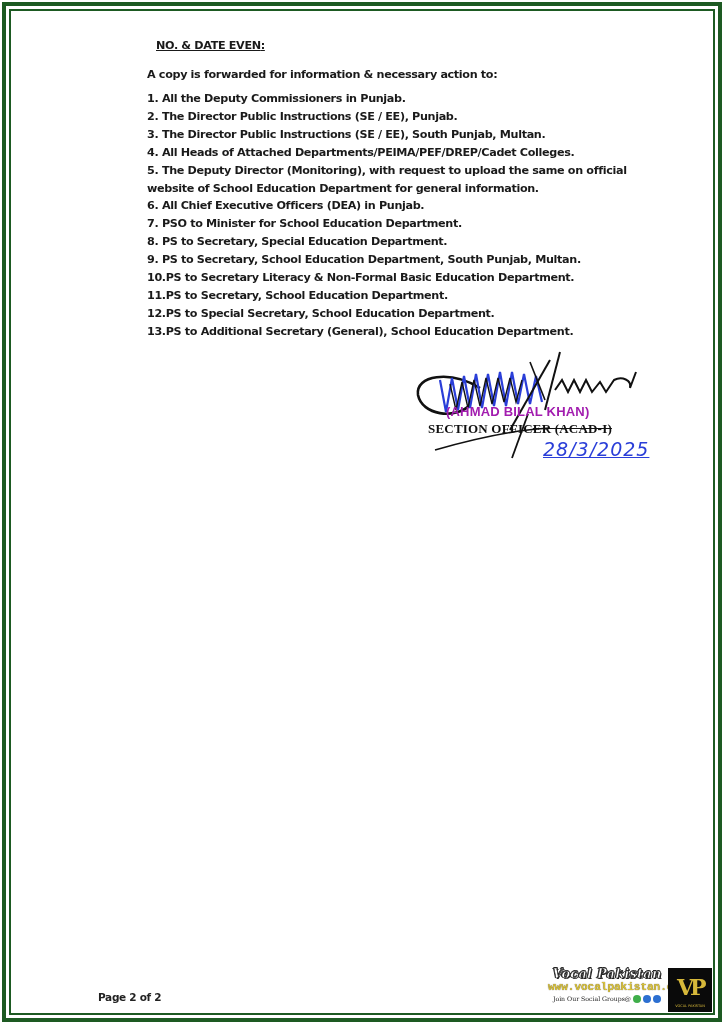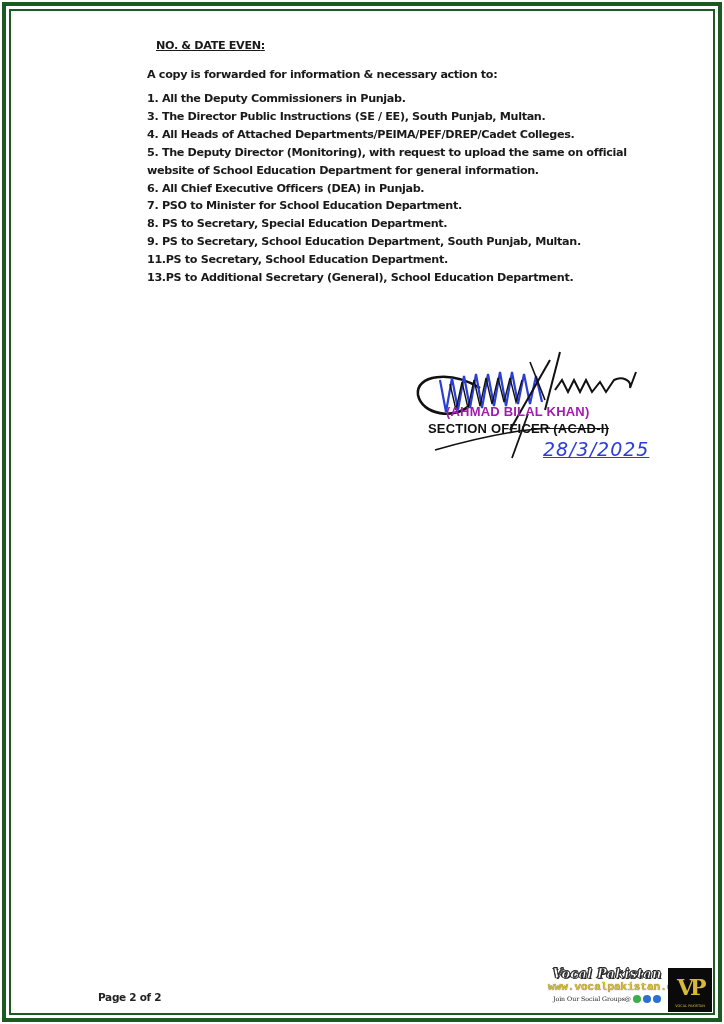--- a/index.html
+++ b/index.html
@@ -35,21 +35,21 @@
     position: absolute; left: 410px; top: 350px; width: 260px; height: 120px;
   }
   .sig-svg { position: absolute; left: 0; top: 0; }
   .sig-name {
     position: absolute; left: 36px; top: 54px;
     font-family: "Liberation Sans", sans-serif; font-weight: bold;
     font-size: 13px; color: #a21caf; letter-spacing: 0.2px;
   }
   .sig-title {
     position: absolute; left: 18px; top: 71px;
-    font-family: Liberation Sans, sans-serif; font-weight: bold;
+    font-family: Liberation Serif, serif; font-weight: bold;
     font-size: 13px; color: #111; letter-spacing: 0.2px;
   }
   .sig-title .struck { text-decoration: line-through; }
   .sig-date {
     position: absolute; left: 133px; top: 88px;
     font-family: "DejaVu Sans", sans-serif; font-style: italic;
     font-size: 19px; color: #2a3ed8; letter-spacing: 1px; text-decoration: underline;
   }
   .footer-page {
     position: absolute; left: 98px; top: 991px;
@@ -99,29 +99,32 @@
 <body>
 
 <div class="frame-outer"></div>
 <div class="frame-inner"></div>
 
 <div class="content">
   <div class="heading"><span>NO. &amp; DATE EVEN</span><span class="colon">:</span></div>
   <div class="intro">A copy is forwarded for information &amp; necessary action to:</div>
   <ul class="list">
     <li>1. All the Deputy Commissioners in Punjab.</li>
+    <li>2. The Director Public Instructions (SE / EE), Punjab.</li>
     <li>3. The Director Public Instructions (SE / EE), South Punjab, Multan.</li>
     <li>4. All Heads of Attached Departments/PEIMA/PEF/DREP/Cadet Colleges.</li>
     <li>5. The Deputy Director (Monitoring), with request to upload the same on official</li>
     <li>website of School Education Department for general information.</li>
     <li>6. All Chief Executive Officers (DEA) in Punjab.</li>
     <li>7. PSO to Minister for School Education Department.</li>
     <li>8. PS to Secretary, Special Education Department.</li>
     <li>9. PS to Secretary, School Education Department, South Punjab, Multan.</li>
+    <li>10.PS to Secretary Literacy &amp; Non-Formal Basic Education Department.</li>
     <li>11.PS to Secretary, School Education Department.</li>
+    <li>12.PS to Special Secretary, School Education Department.</li>
     <li>13.PS to Additional Secretary (General), School Education Department.</li>
   </ul>
 </div>
 
 <div class="sig-block">
   <svg class="sig-svg" width="260" height="120" viewBox="0 0 260 120">
 
     <path d="M70 38 C 40 20, 5 25, 8 45 C 12 65, 45 70, 60 55" fill="none" stroke="#111" stroke-width="2.6"></path>
 
     <path d="M30 30 L36 62 L42 28 L48 60 L54 26 L60 58 L66 24 L72 58 L78 24 L84 56 L90 22 L96 56 L102 22 L108 54 L114 24 L120 54 L126 26 L132 52" fill="none" stroke="#2a3ed8" stroke-width="2.2"></path>

